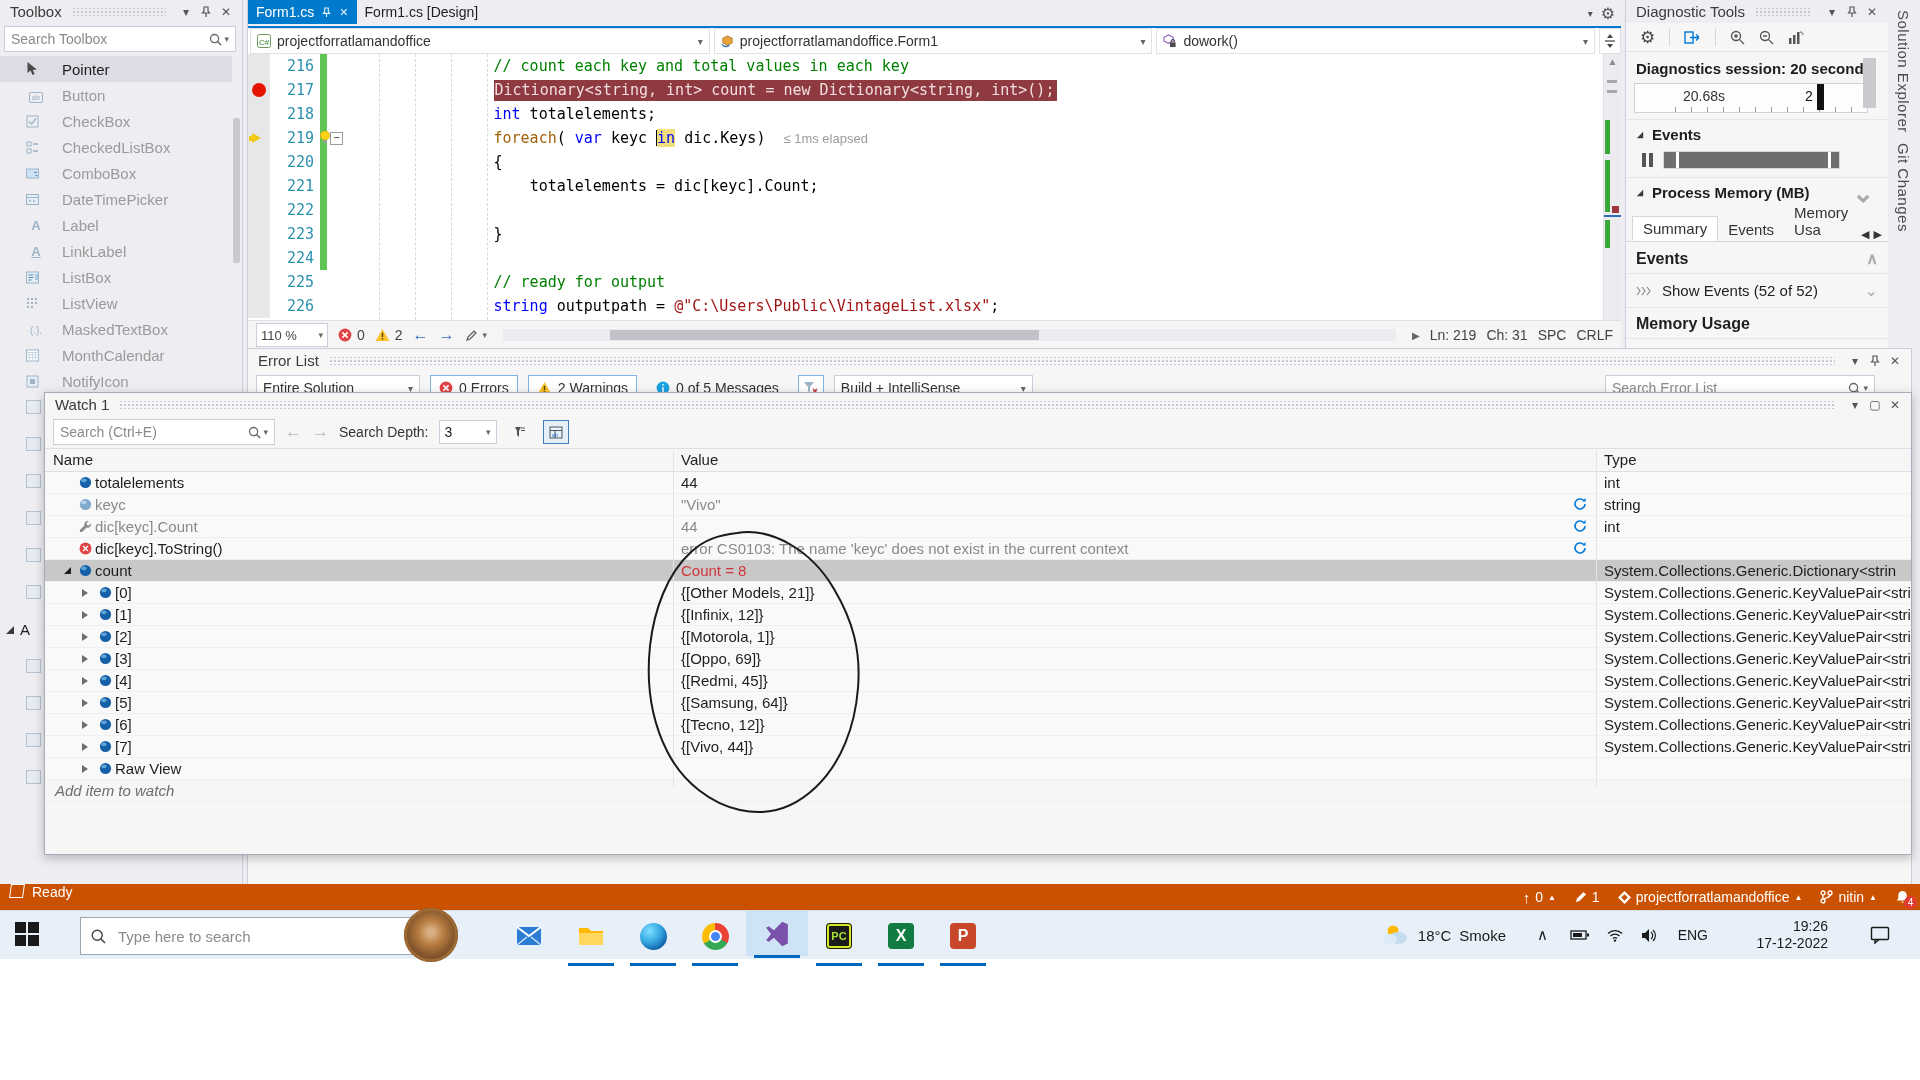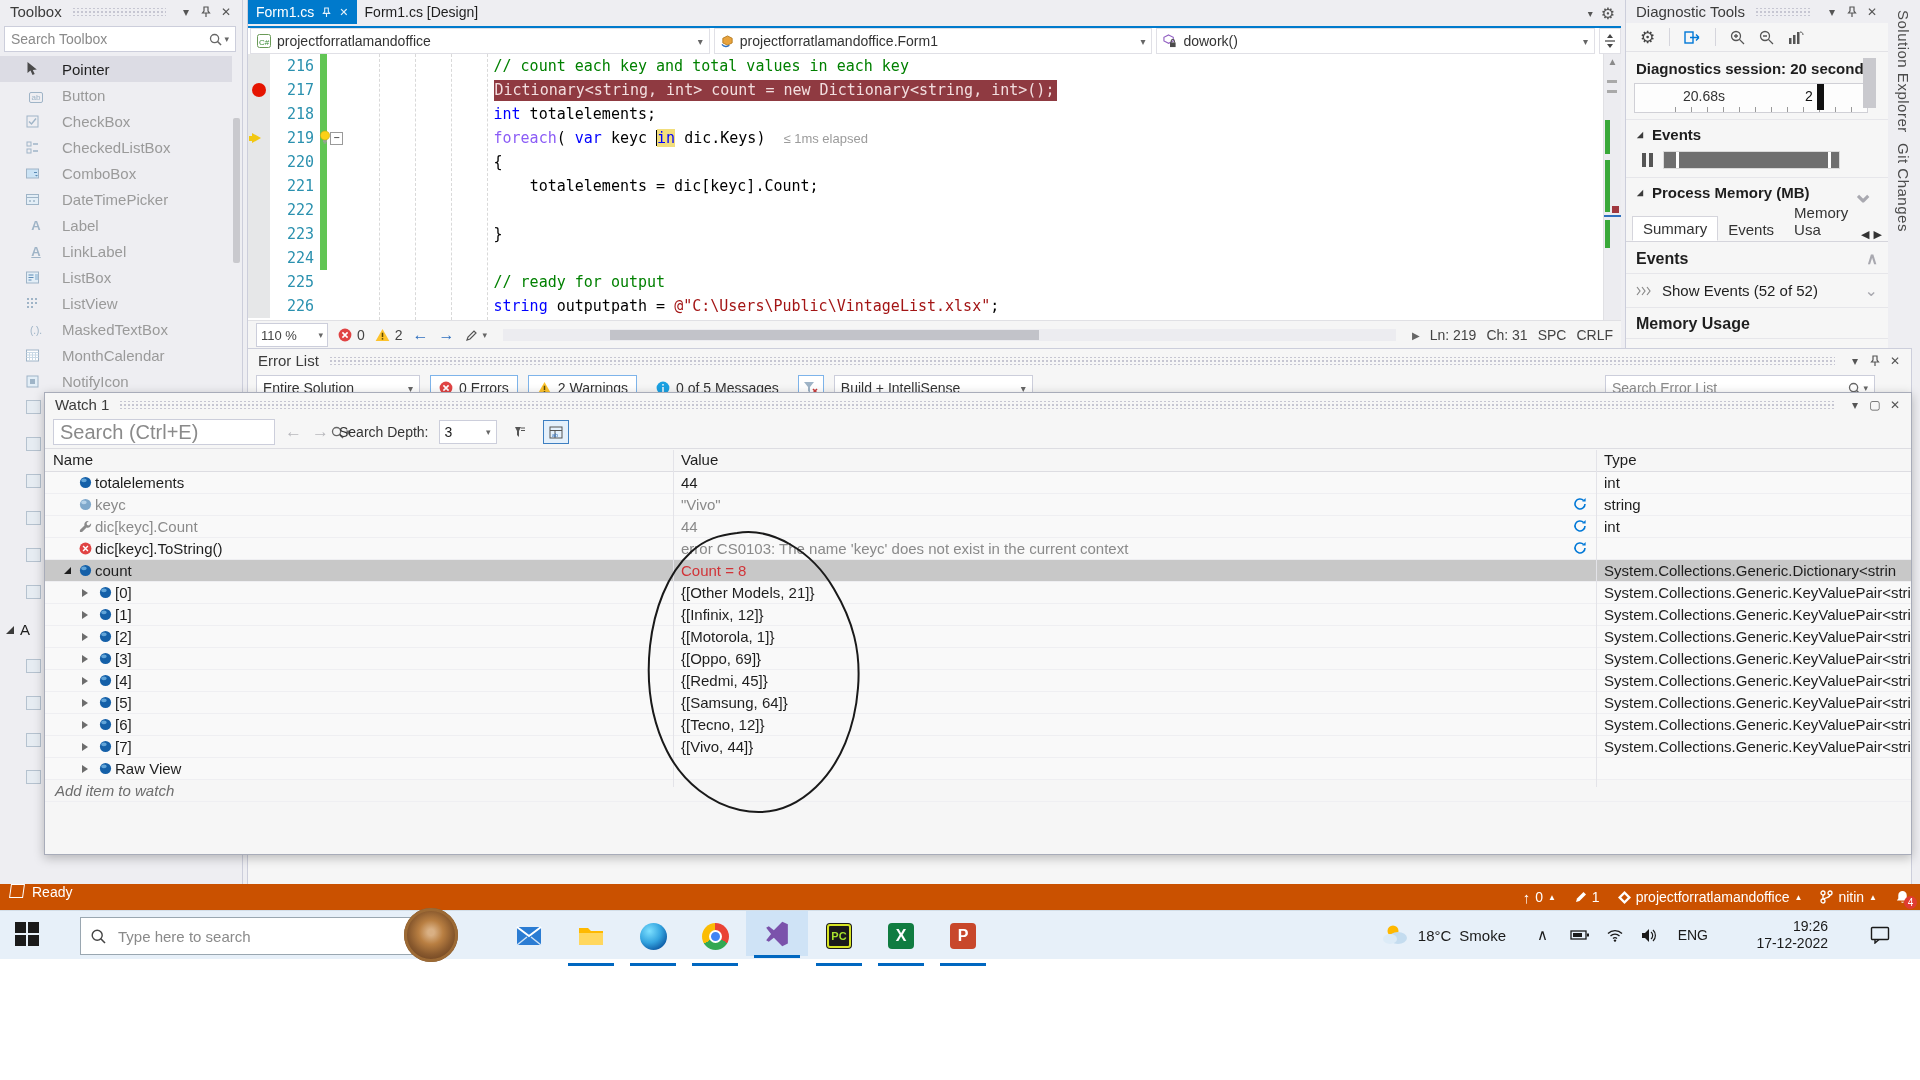--- a/index.html
+++ b/index.html
@@ -46,21 +46,21 @@
   .cur-arrow::before{content:"";position:absolute;left:-12px;top:-2.5px;width:5px;height:5px;background:#F2C812;}
   .cell-num{width:44px;flex:none;text-align:right;color:#2B91AF;padding-right:6px;}
   .bulb{position:absolute;left:70px;top:4px;}
   .cell-chg{width:7px;flex:none;}
   .cell-chg.on{background:#61C554;}
   .cell-fold{width:18px;flex:none;position:relative;}
   .foldbox{position:absolute;left:3px;top:6px;width:11px;height:11px;border:1px solid #9a9a9a;background:#fff;color:#333;font-size:10px;line-height:9px;text-align:center;}
   .code-text{white-space:pre;padding-left:4px;}
   .tok.pl{color:#000}
   .tok.kw{color:#0000FF}
-  .tok.ctrl{color:#8b5cf6}
+  .tok.ctrl{color:#a16207}
   .tok.com{color:#008000}
   .tok.str{color:#A31515}
   .tok.bp{background:#8F3A41;color:#F2DEDF;padding:1px 3px 2px 1px;}
   .tok.inhl{background:#F2DE7C;}
   .tok.perf{color:#9B9B9B;font-family:"Liberation Sans",sans-serif;font-size:13px;margin-left:18px;}
   .caret{display:inline-block;width:1px;height:16px;background:#000;vertical-align:-3px;}
   #vscroll{position:absolute;right:0;top:0;width:17px;bottom:0;background:#ECECF0;border-left:1px solid #E0E0E4;}
   #vscroll .up{color:#8a8a8a;font-size:10px;text-align:center;padding-top:2px;}
   .smark{position:absolute;}
   #estatus{position:absolute;left:0;top:320px;right:0;height:28px;background:#F5F5F5;border-top:1px solid #E0E0E4;display:flex;align-items:center;font-size:14px;color:#444;gap:10px;padding:0 8px;}
@@ -103,21 +103,21 @@
   #error-list{position:absolute;left:247px;top:348px;width:1663px;height:536px;background:#F6F6F6;border:1px solid #CCCEDB;}
   #el-toolbar{display:flex;align-items:center;gap:10px;padding:2px 8px;height:28px;}
   .elbtn{display:flex;align-items:center;gap:6px;background:#fff;border:1px solid #7EB4EA;height:24px;padding:0 8px;font-size:14px;color:#333;}
   .elflat{border-color:transparent;background:transparent;}
   #el-search{margin-left:auto;width:268px;height:24px;background:#fff;border:1px solid #CCCEDB;display:flex;align-items:center;margin-right:28px;}
   #el-search input{border:0;outline:0;flex:1;font-size:14px;color:#888;padding:0 6px;background:transparent;font-family:inherit;}
   
   #watch{position:absolute;left:44px;top:392px;width:1866px;height:461px;background:#F6F6F6;border:1px solid #A8ACB9;box-shadow:0 3px 10px rgba(0,0,0,.25);}
   #w-toolbar{display:flex;align-items:center;height:32px;gap:10px;padding:0 8px;}
   #w-search{width:220px;height:24px;background:#fff;border:1px solid #CCCEDB;display:flex;align-items:center;}
-  #w-search input{border:0;outline:0;flex:1;font-size:20px;color:#737373;padding:0 6px;background:transparent;font-family:inherit;}
+  #w-search input{border:0;outline:0;flex:1;font-size:14px;color:#737373;padding:0 6px;background:transparent;font-family:inherit;}
   .wt-arr{color:#B8B8BD;font-size:17px;}
   #w-depth{font-size:14px;color:#333;}
   #w-depthbox{width:46px;height:22px;background:#fff;border:1px solid #CCCEDB;display:flex;align-items:center;padding:0 5px;font-size:14px;}
   #w-depthbox .car{margin-left:auto;font-size:9px;color:#666;}
   .wt-btn{width:24px;height:22px;display:flex;align-items:center;justify-content:center;border:1px solid transparent;color:#555;}
   .wt-btn.sel{border-color:#3E7FC1;background:#E4F0FB;}
   #w-header{position:relative;height:22px;border-top:1px solid #DDDDE2;border-bottom:1px solid #DDDDE2;background:#F6F6F6;font-size:15px;color:#1e1e1e;}
   .wcol{position:absolute;top:0;height:22px;line-height:22px;padding-left:8px;}
   #watch-rows{position:relative;background:#F9F9F9;}
   .w-row{position:relative;height:21px;line-height:21px;font-size:15px;border-bottom:1px solid #EFEFF2;}

